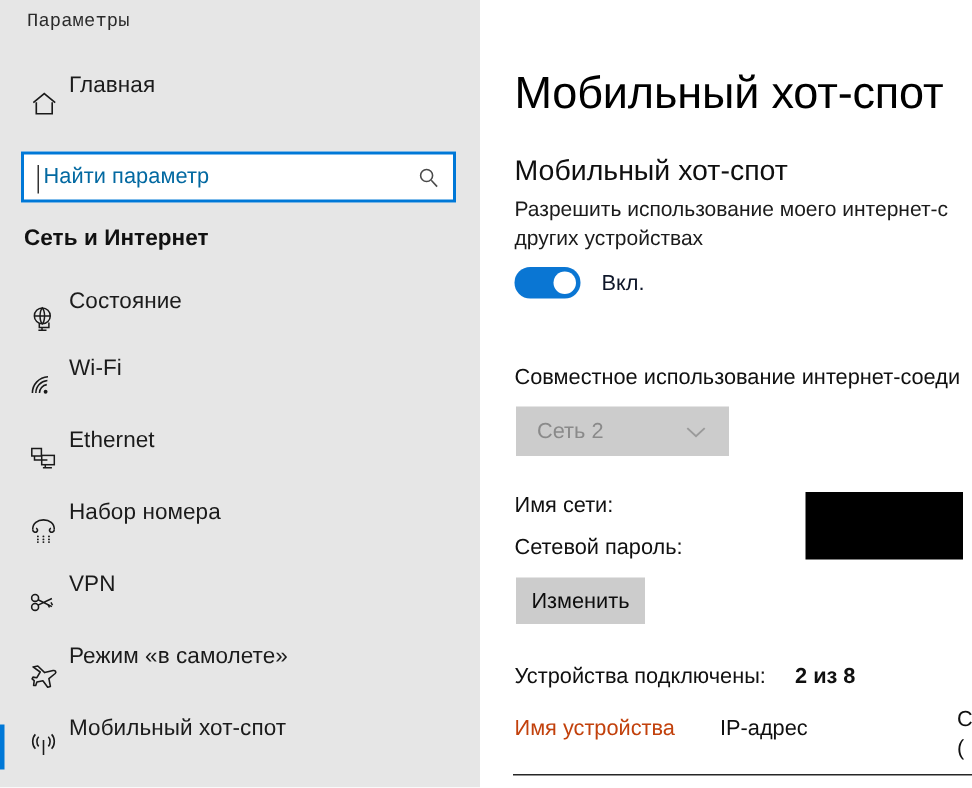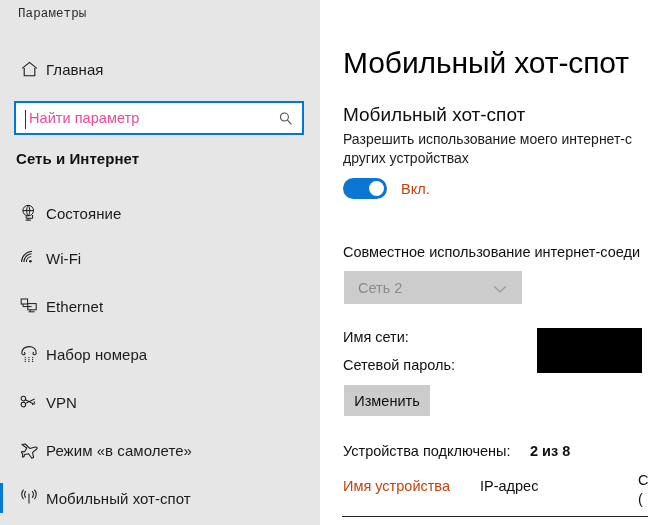--- a/index.html
+++ b/index.html
@@ -41,21 +41,20 @@
     white-space: nowrap;
     font-family: Liberation Mono, monospace;
   }
 
   .nav-row {
     position: absolute;
     left: 0;
     width: 380px;
     height: 42px;
     display: flex;
-    align-items: center;
     box-sizing: border-box;
   }
   .nav-row .nav-icon {
     width: 34px;
     min-width: 34px;
     margin-left: 12px;
     display: flex;
     align-items: center;
     justify-content: center;
     color: #1a1a1a;
@@ -94,21 +93,21 @@
     position: absolute;
     left: 9px;
     top: 7px;
     width: 1px;
     height: 19px;
     background: #333333;
   }
   #search-input-text {
     margin-left: 13px;
     font-size: 14.5px;
-    color: #ec4899;
+    color: #0369a1;
     white-space: nowrap;
     letter-spacing: 0.05px;
   }
   #search-icon {
     position: absolute;
     right: 9px;
     top: 8px;
     color: #4a4a4a;
   }
 
@@ -182,37 +181,37 @@
     right: 3px;
     top: 3px;
     width: 15px;
     height: 15px;
     border-radius: 50%;
     background: #ffffff;
   }
   #toggle-label {
     margin-left: 14px;
     font-size: 14.5px;
-    color: #c2410c;
+    color: #0f172a;
     white-space: nowrap;
   }
 
   #share-label {
     position: absolute;
     left: 23px;
     top: 244px;
     font-size: 14.5px;
     color: #101010;
     white-space: pre;
   }
   #share-dropdown {
     position: absolute;
     left: 24px;
     top: 271px;
-    width: 178px;
+    width: 142px;
     height: 33px;
     background: #cccccc;
     box-sizing: border-box;
     display: flex;
     align-items: center;
     cursor: default;
   }
   #share-dropdown-value {
     margin-left: 14px;
     font-size: 14.5px;

